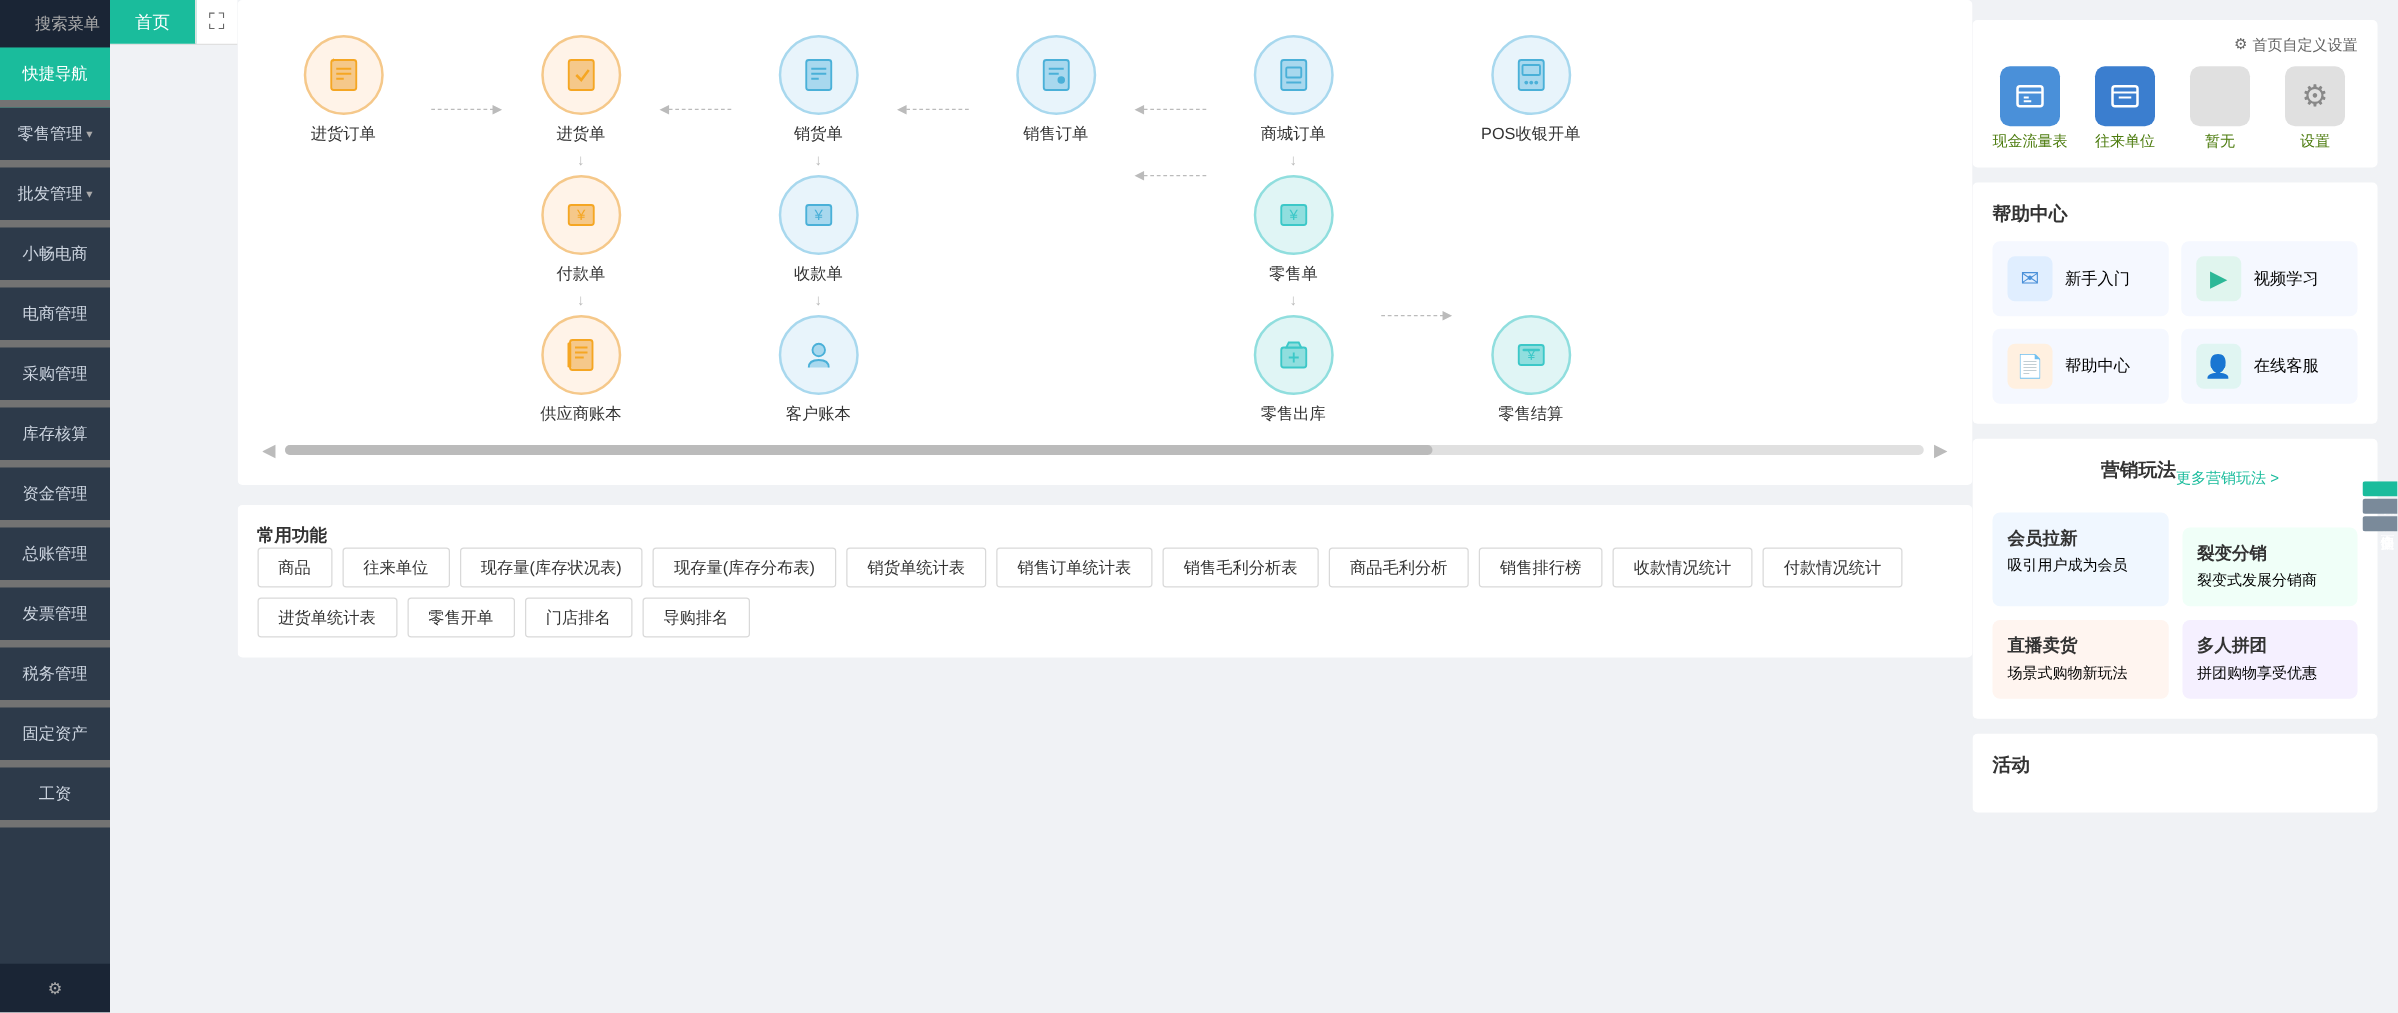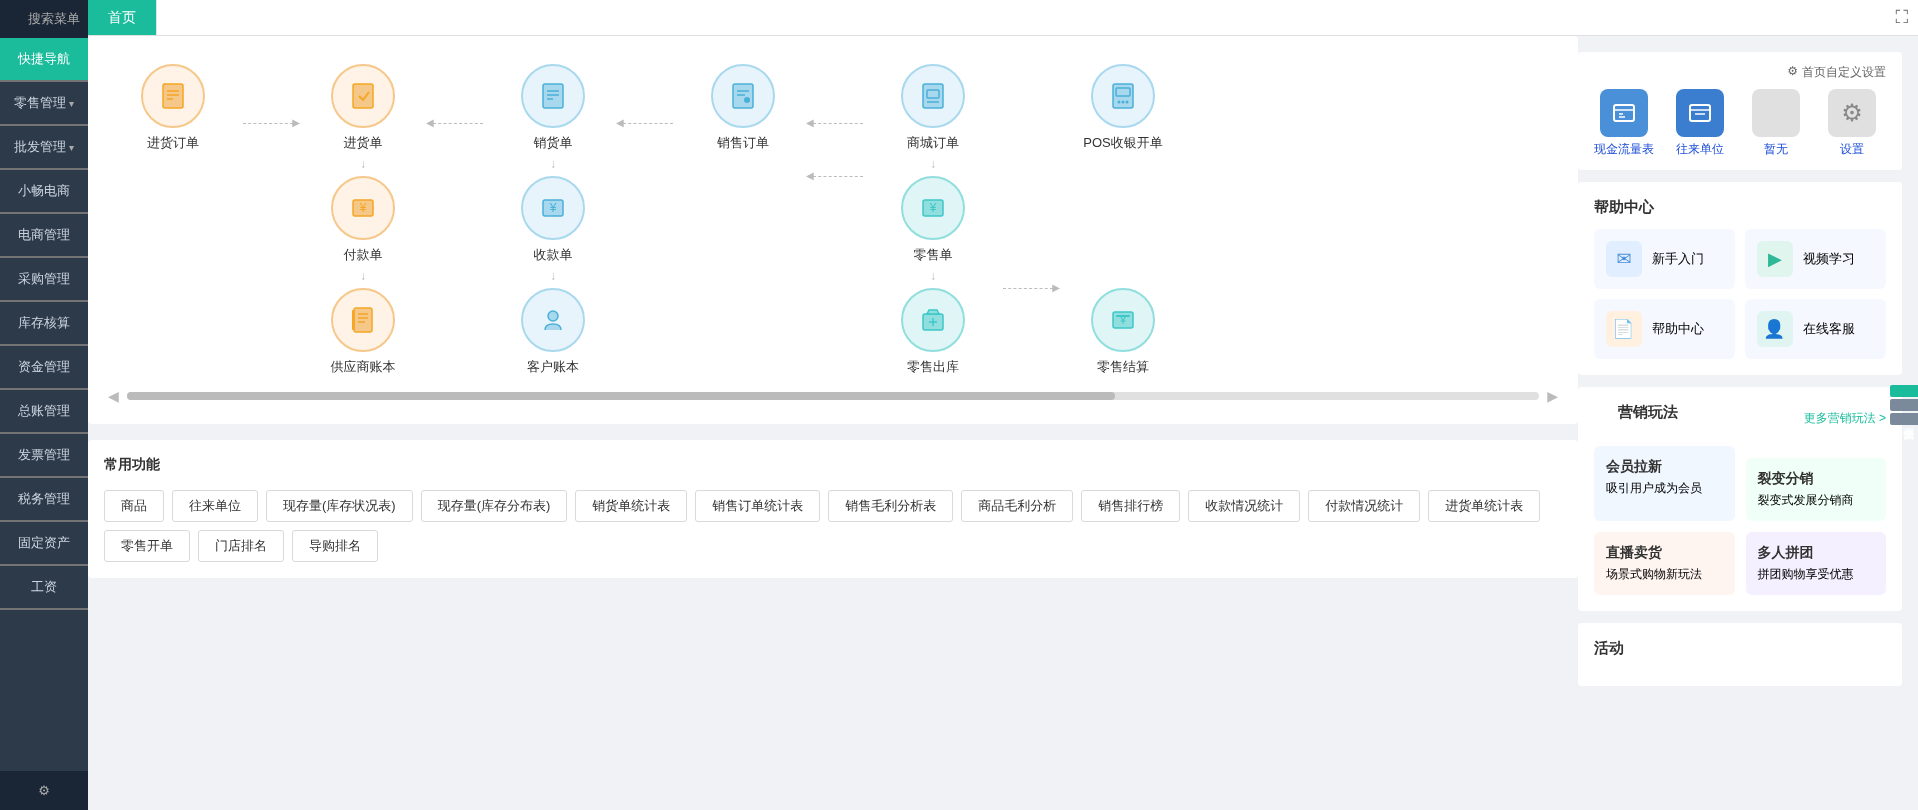--- a/index.html
+++ b/index.html
@@ -23,21 +23,21 @@
       font-size: 13px;
       text-align: right;
       cursor: pointer;
     }
     .sidebar-item {
       color: #cdd5e0;
       padding: 12px 8px;
       text-align: center;
       cursor: pointer;
       font-size: 13px;
-      border-bottom: 2px solid #737373;
+      border-bottom: 6px solid #737373;
       display: flex;
       align-items: center;
       justify-content: center;
       gap: 3px;
     }
     .sidebar-item.active {
       background: #1abc9c;
       color: #fff;
     }
     .sidebar-item .arrow {
@@ -50,21 +50,21 @@
       color: #aaa;
       padding: 12px 8px;
       text-align: center;
       cursor: pointer;
     }
 
     
     .main {
       flex: 1;
       display: flex;
-      flex-direction: column;
+      flex-direction: row;
       overflow: hidden;
     }
 
     
     .tab-bar {
       background: #fff;
       border-bottom: 1px solid #e0e0e0;
       display: flex;
       align-items: stretch;
       height: 36px;
@@ -148,21 +148,21 @@
     
     .common-functions {
       background: #fff;
       border-radius: 4px;
       padding: 16px;
     }
     .common-title {
       font-size: 14px;
       font-weight: bold;
       color: #333;
-      margin-bottom: 16px;
+      margin-bottom: 0;
     }
     .func-grid {
       display: flex;
       flex-wrap: wrap;
       gap: 8px;
     }
     .func-btn {
       border: 1px solid #d9d9d9;
       background: #fff;
       border-radius: 3px;
@@ -227,21 +227,21 @@
       align-items: center;
       justify-content: center;
       font-size: 22px;
     }
     .quick-icon.blue-bg { background: #4a90d9; color: #fff; }
     .quick-icon.blue2-bg { background: #3b7ecf; color: #fff; }
     .quick-icon.gray-bg { background: #e0e0e0; color: #aaa; }
     .quick-icon.gear-bg { background: #e0e0e0; color: #888; }
     .quick-label {
       font-size: 12px;
-      color: #1d4ed8;
+      color: #4d7c0f;
       text-align: center;
     }
 
     
     .help-card {
       background: #fff;
       border-radius: 4px;
       padding: 16px;
     }
     .card-title {
@@ -280,21 +280,21 @@
     .help-icon.light-teal { background: #e0f5f2; color: #1abc9c; }
 
     
     .marketing-card {
       background: #fff;
       border-radius: 4px;
       padding: 16px;
     }
     .marketing-header {
       display: flex;
-      justify-content: space-between;
+      justify-content: center;
       align-items: center;
       margin-bottom: 12px;
       margin-left: 24px;
     }
     .more-link {
       font-size: 12px;
       color: #1abc9c;
       cursor: pointer;
     }
     .marketing-grid {

